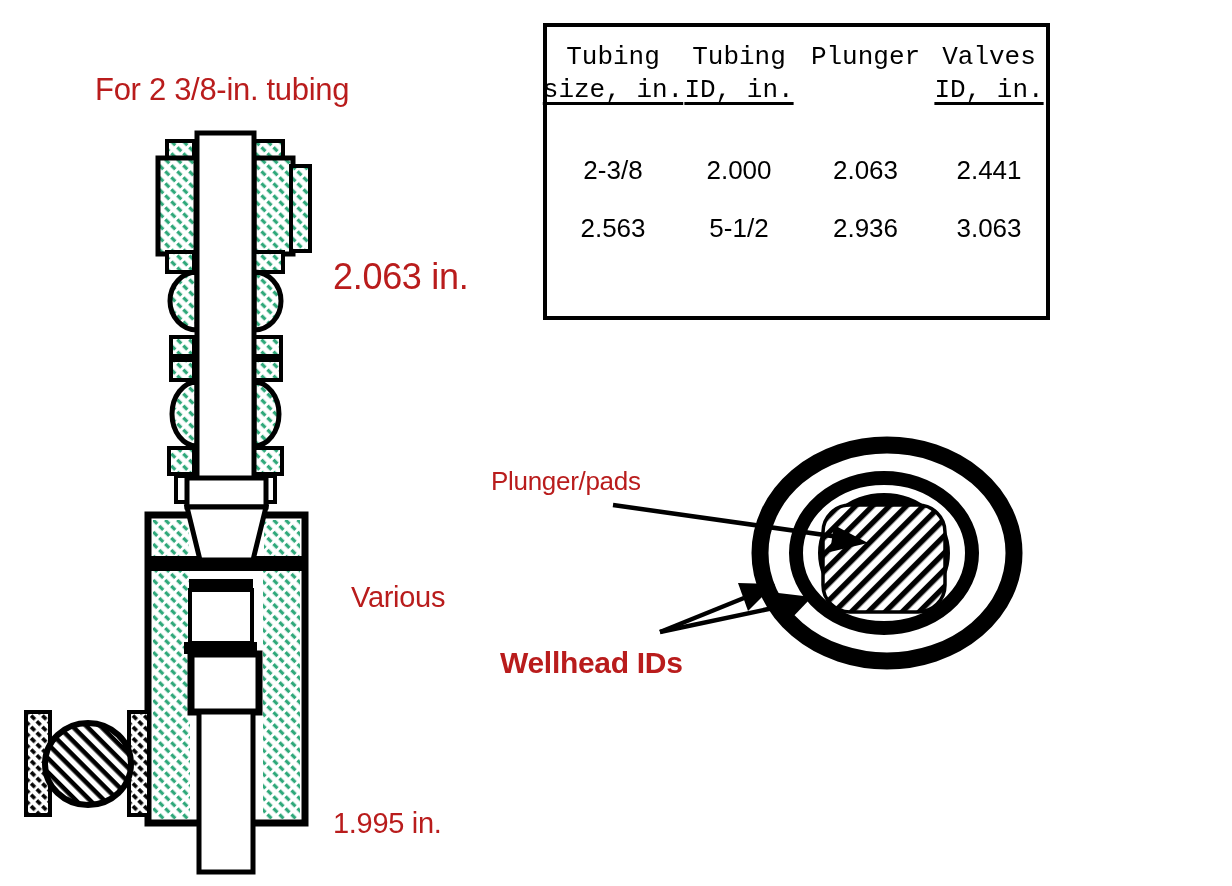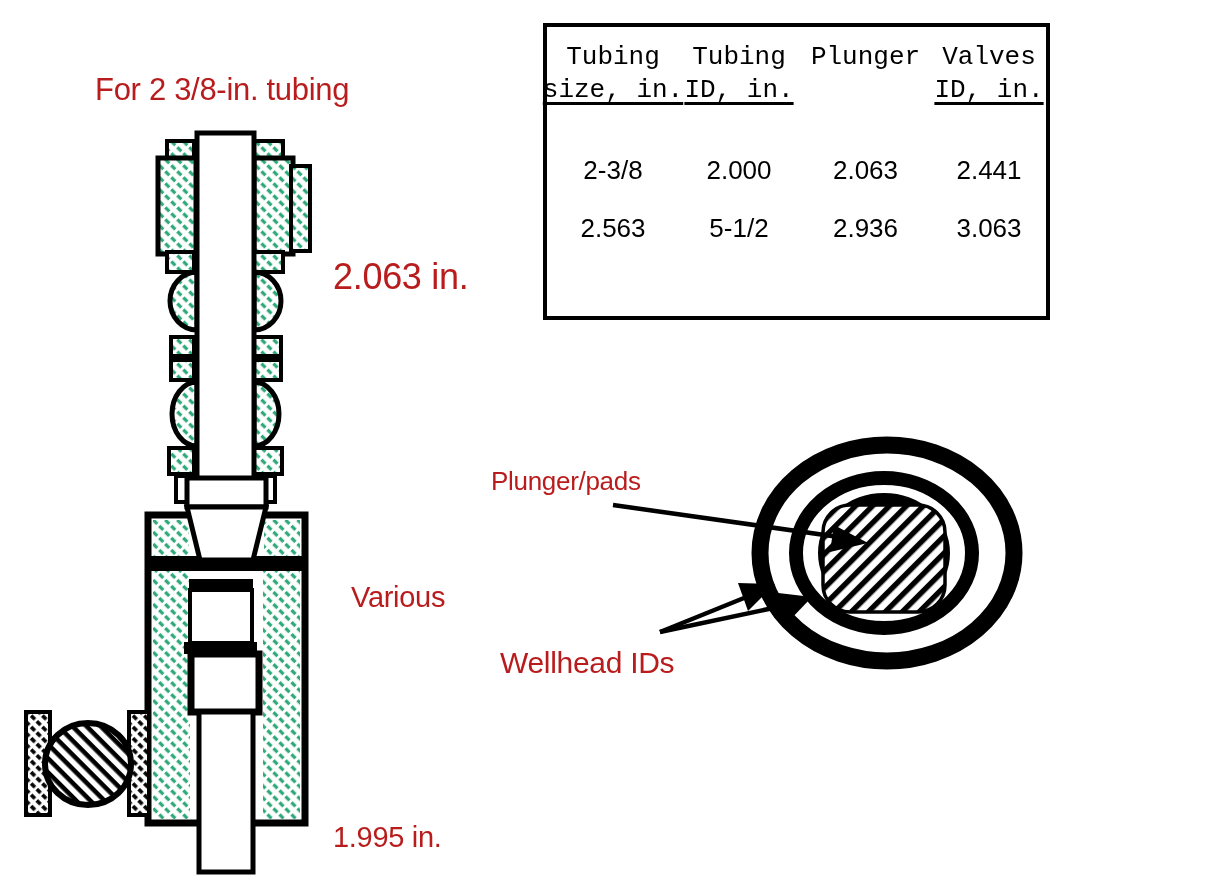--- a/index.html
+++ b/index.html
@@ -120,24 +120,24 @@
         <polygon points="775,584 738,583 748,611" fill="#000" stroke="none"></polygon>
         <polygon points="812,597 770,592 788,622" fill="#000" stroke="none"></polygon>
       </g>
     </g>
   </svg>
 
   <div class="lbl" style="left:95px;top:72px;font-size:31px;">For 2 3/8-in. tubing</div>
 
   <div class="lbl" style="left:333px;top:256px;font-size:36px;">2.063 in.</div>
   <div class="lbl" style="left:351px;top:581px;font-size:29px;">Various</div>
-  <div class="lbl" style="left:333px;top:807px;font-size:29px;margin-top:14px;">1.995 in.</div>
+  <div class="lbl" style="left:333px;top:807px;font-size:29px;">1.995 in.</div>
 
   <div class="lbl" style="left:491px;top:466px;font-size:26px;">Plunger/pads</div>
-  <div class="lbl" style="left:500px;top:646px;font-size:30px;">Wellhead IDs</div>
+  <div class="lbl" style="left:500px;top:646px;font-size:30px;font-weight:bold;">Wellhead IDs</div>
 
   <div class="spec-table">
     <div class="hcell">
       <span>Tubing</span>
       <span class="u">size, in.</span>
     </div>
     <div class="hcell">
       <span>Tubing</span>
       <span class="u">ID, in.</span>
     </div>

